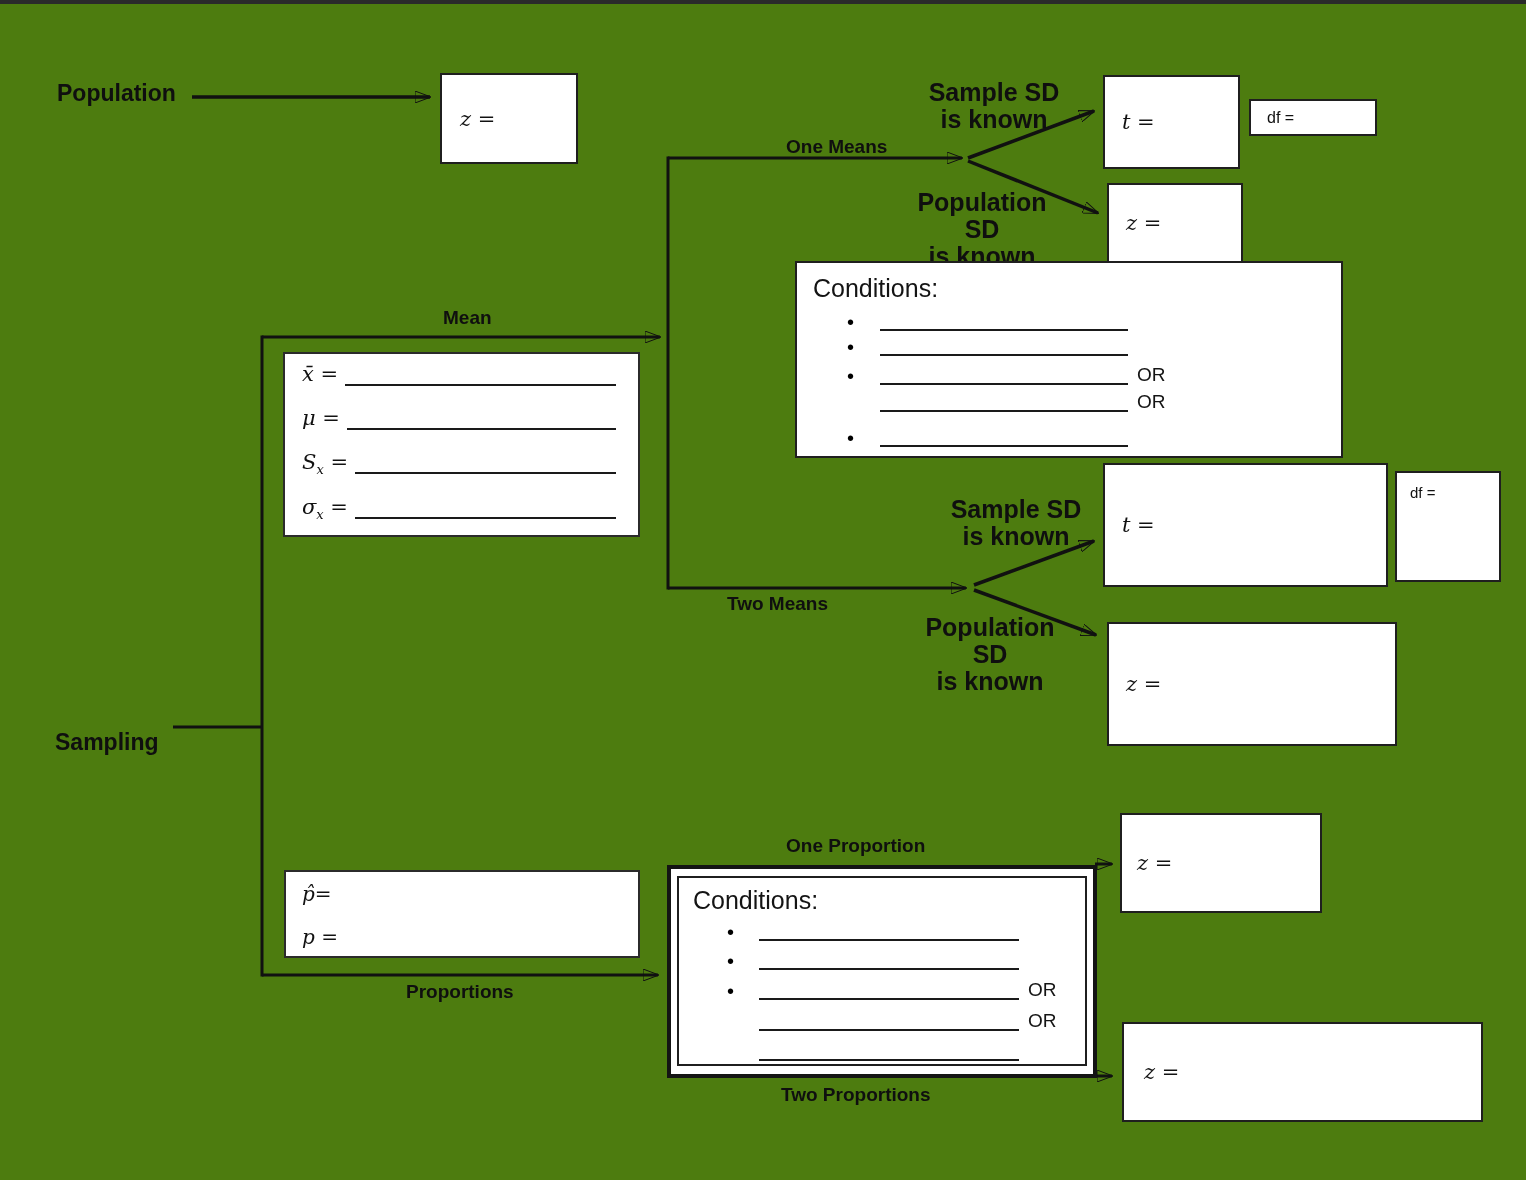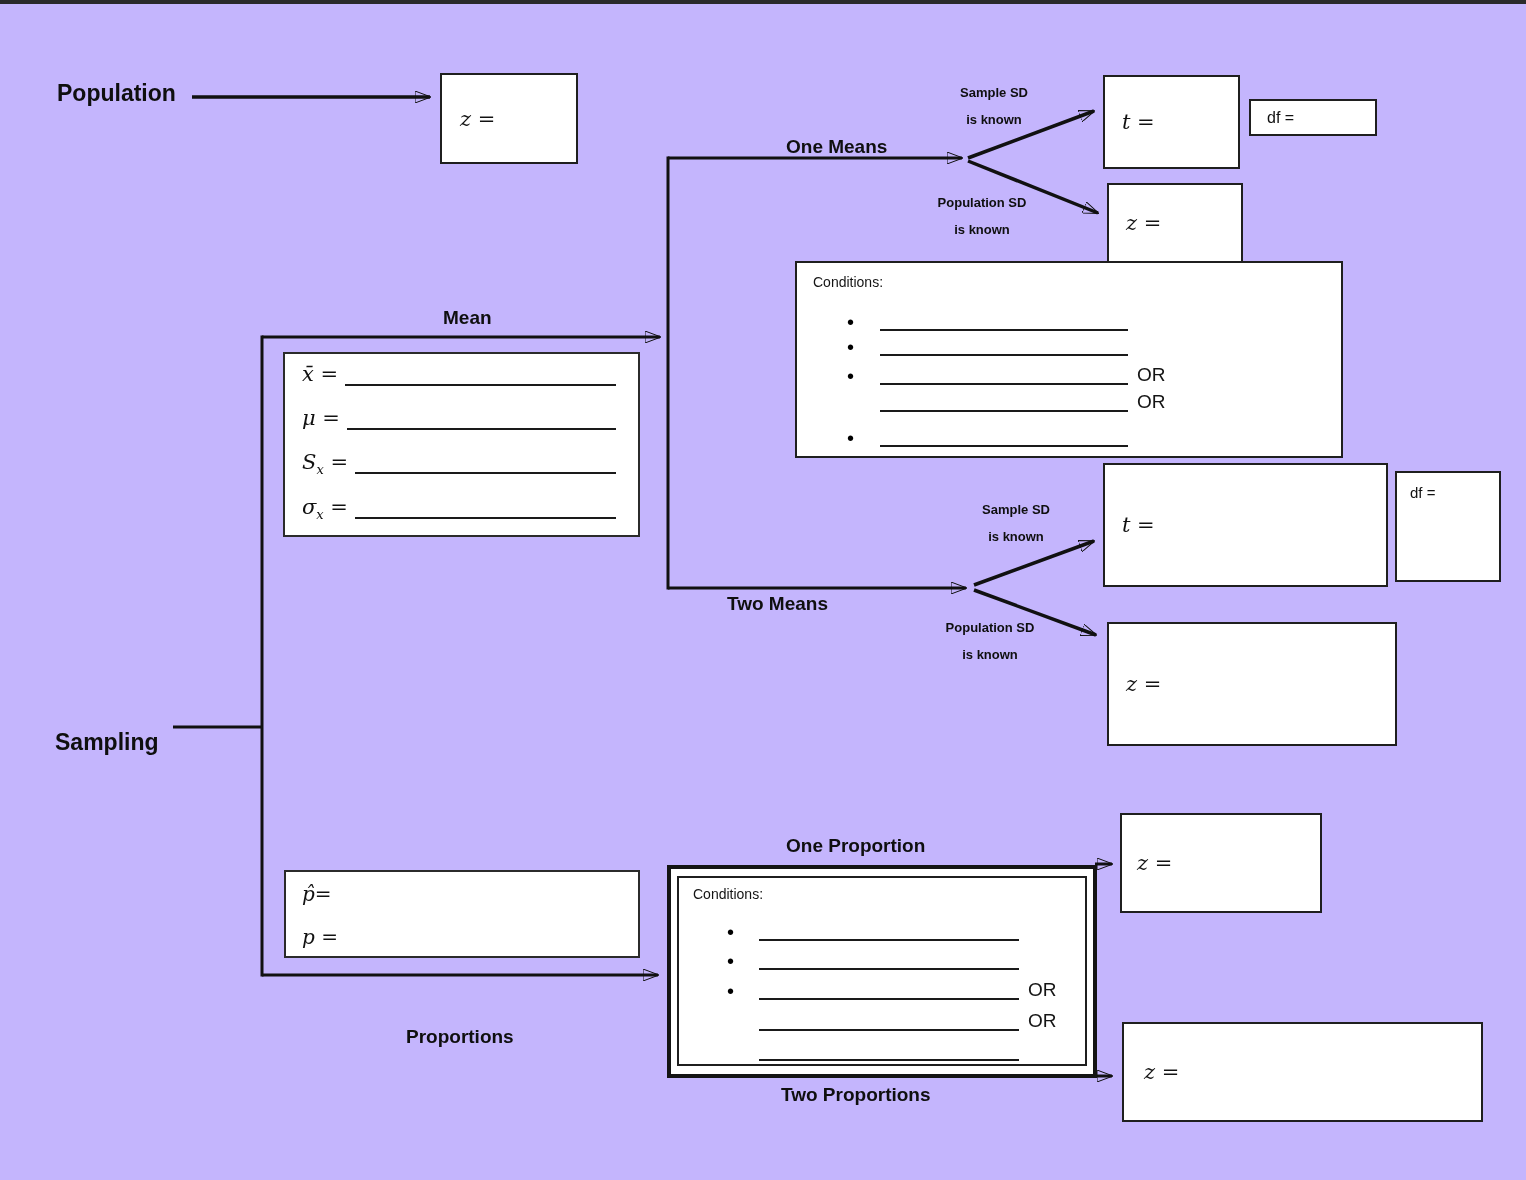--- a/index.html
+++ b/index.html
@@ -1,34 +1,34 @@
 <!DOCTYPE html>
 <html><head>
 <meta charset="utf-8">
 <style>
   html,body { margin:0; padding:0; background:#ffffff; }
   #canvas {
-    position:relative; width:1526px; height:1180px; background:#c4b5fd;
+    position:relative; width:1526px; height:1180px; background:#4d7c0f;
     font-family:"Liberation Sans", sans-serif; color:#111;
     overflow:hidden;
   }
   #topbar { position:absolute; left:0; top:0; width:1526px; height:4px; background:#2a2a2a; }
 
   .abs { position:absolute; }
   .node-label { font-size:23px; font-weight:700; color:#0f0f0f; white-space:nowrap; }
   .branch-label { font-size:19px; font-weight:700; color:#0f0f0f; white-space:nowrap; }
-  .sd-label { font-size:13px; font-weight:700; color:#0f0f0f; text-align:center; line-height:27px; }
+  .sd-label { font-size:25px; font-weight:700; color:#0f0f0f; text-align:center; line-height:27px; }
 
   .box { position:absolute; background:#ffffff; border:2px solid #1f1f1f; box-sizing:border-box; }
   .fbox { display:flex; align-items:center; }
   .math { font-family:"DejaVu Serif", serif; font-style:italic; font-size:21px; color:#111; white-space:nowrap; }
   .math sub { font-size:13px; line-height:0; }
   .dflabel { font-size:16px; font-weight:400; color:#111; white-space:nowrap; }
 
-  .cond-title { position:absolute; font-size:14px; color:#141414; }
+  .cond-title { position:absolute; font-size:25px; color:#141414; }
   .cond-row { position:absolute; display:flex; align-items:flex-end; height:24px; }
   .cond-bullet { display:inline-block; width:33px; font-size:20px; line-height:18px; color:#000; }
   .cond-line { display:inline-block; border-bottom:2px solid #1a1a1a; height:100%; }
   .cond-suffix { font-size:19px; color:#141414; margin-left:9px; line-height:20px; }
 
   .stat-row { position:absolute; display:flex; align-items:flex-end; height:24px; left:17px; right:22px; }
   .stat-label { margin-right:7px; }
   .stat-line { flex:1 1 auto; border-bottom:2px solid #1a1a1a; height:100%; }
 
   svg#connectors { position:absolute; left:0; top:0; pointer-events:none; }
@@ -61,21 +61,21 @@
     <line x1="1095" y1="864" x2="1112" y2="864" stroke-width="3" marker-end="url(#ah)"></line>
     <line x1="1095" y1="1076" x2="1112" y2="1076" stroke-width="3" marker-end="url(#ah)"></line>
   </svg>
 
   <div class="abs node-label" style="left:57px; top:80px;">Population</div>
   <div class="abs node-label" style="left:55px; top:729px;">Sampling</div>
 
   <div class="abs branch-label" style="left:443px; top:307px;">Mean</div>
   <div class="abs branch-label" style="left:786px; top:136px;">One Means</div>
   <div class="abs branch-label" style="left:727px; top:593px;">Two Means</div>
-  <div class="abs branch-label" style="left:406px; top:981px;margin-top:45px;">Proportions</div>
+  <div class="abs branch-label" style="left:406px; top:981px;">Proportions</div>
   <div class="abs branch-label" style="left:786px; top:835px;">One Proportion</div>
   <div class="abs branch-label" style="left:781px; top:1084px;">Two Proportions</div>
 
   <div class="abs sd-label" style="left:924px; top:79px; width:140px;">
     <div>Sample SD</div>
     <div>is known</div>
   </div>
   <div class="abs sd-label" style="left:902px; top:189px; width:160px;">
     <div>Population SD</div>
     <div>is known</div>

